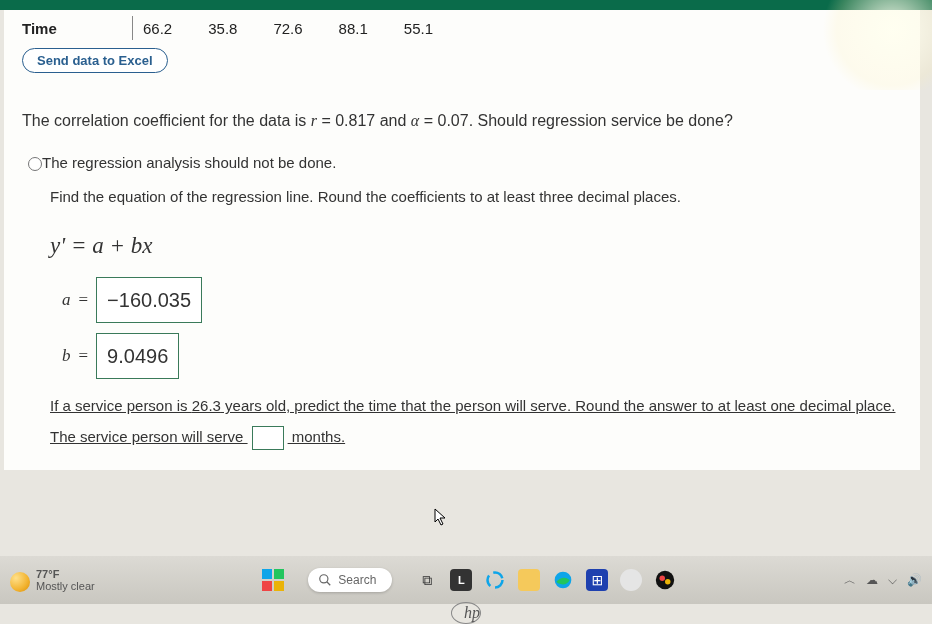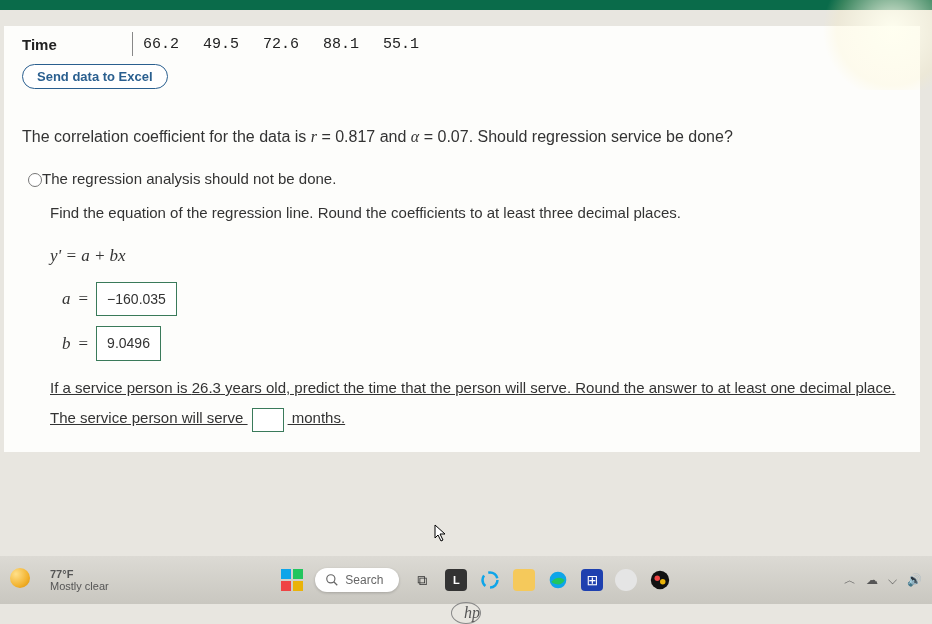--- a/index.html
+++ b/index.html
@@ -13,21 +13,21 @@
     }
     .topbar {
       background: #0a6b4a;
       color: white;
       height: 10px;
       font-size: 11px;
       padding: 0 12px;
     }
     .content-area {
       background: #fdfdfb;
-      margin: 16px 12px 0 4px;
+      margin: 0 12px 0 4px;
       padding: 6px 18px 20px 18px;
       position: relative;
     }
     .data-row {
       display: flex;
       align-items: center;
       font-size: 15px;
       color: #222;
       margin-bottom: 8px;
     }
@@ -36,22 +36,21 @@
       font-weight: bold;
     }
     .row-divider {
       width: 1px;
       height: 24px;
       background: #888;
       margin-right: 10px;
     }
     .row-values {
       display: flex;
-      gap: 24px;
-      font-family: Liberation Mono, monospace;
+      gap: 36px;
     }
     .send-btn {
       display: inline-block;
       border: 1.5px solid #2a5f8f;
       color: #2a5f8f;
       background: white;
       border-radius: 14px;
       padding: 4px 14px;
       font-size: 13px;
       font-weight: bold;
@@ -85,39 +84,39 @@
       color: #333;
     }
     .followup {
       margin-left: 22px;
       font-size: 15px;
       color: #333;
       line-height: 1.9;
     }
     .eq-line {
       font-family: "Times New Roman", serif;
-      font-size: 17px;
+      font-size: 23px;
       font-style: italic;
       margin: 12px 0 10px 0;
     }
     .coef-row {
       display: flex;
       align-items: center;
       gap: 8px;
       margin: 10px 0 10px 12px;
       font-family: "Times New Roman", serif;
       font-size: 17px;
       font-style: italic;
     }
     .coef-box {
       border: 1px solid #3a7a5a;
       padding: 3px 10px;
       font-style: normal;
       font-family: Arial, sans-serif;
-      font-size: 14px;
+      font-size: 20px;
       min-width: 60px;
       text-align: right;
       background: white;
     }
     .pred-block { margin-top: 16px; font-size: 15px; color: #333; line-height: 1.5; text-decoration: underline; }
     .answer-box {
       display: inline-block;
       border: 1px solid #3a7a5a;
       width: 32px;
       height: 24px;
@@ -139,36 +138,36 @@
       left: 0;
       right: 0;
       height: 48px;
       display: flex;
       align-items: center;
       padding: 0 10px;
       background: linear-gradient(#dcdad4, #c9c7c0);
     }
     .weather {
       display: flex;
-      align-items: flex-start;
-      gap: 20px;
+      align-items: flex-end;
+      gap: 6px;
       font-size: 11px;
       color: #555;
     }
     .weather-icon {
       width: 20px; height: 20px;
       border-radius: 50%;
       background: radial-gradient(circle at 30% 30%, #ffe08a, #f2b330 60%, #d98b00);
     }
     .task-center {
       flex: 1;
       display: flex;
       justify-content: center;
       align-items: center;
-      gap: 12px;
+      gap: 24px;
     }
     .win-icon {
       width: 22px; height: 22px;
       display: grid;
       grid-template-columns: 1fr 1fr;
       grid-template-rows: 1fr 1fr;
       gap: 2px;
     }
     .win-icon span:nth-child(1){background:#0ea5e9}
     .win-icon span:nth-child(2){background:#22c55e}
@@ -228,21 +227,21 @@
 
 <div class="topbar"></div>
 
 <div class="content-area">
 
   <div class="data-row">
     <div class="row-label">Time</div>
     <div class="row-divider"></div>
     <div class="row-values">
       <span>66.2</span>
-      <span>49.5</span>
+      <span>35.8</span>
       <span>72.6</span>
       <span>88.1</span>
       <span>55.1</span>
     </div>
   </div>
 
   <button class="send-btn">Send data to Excel</button>
 
   <div class="question-block">
     <p class="qtext">

